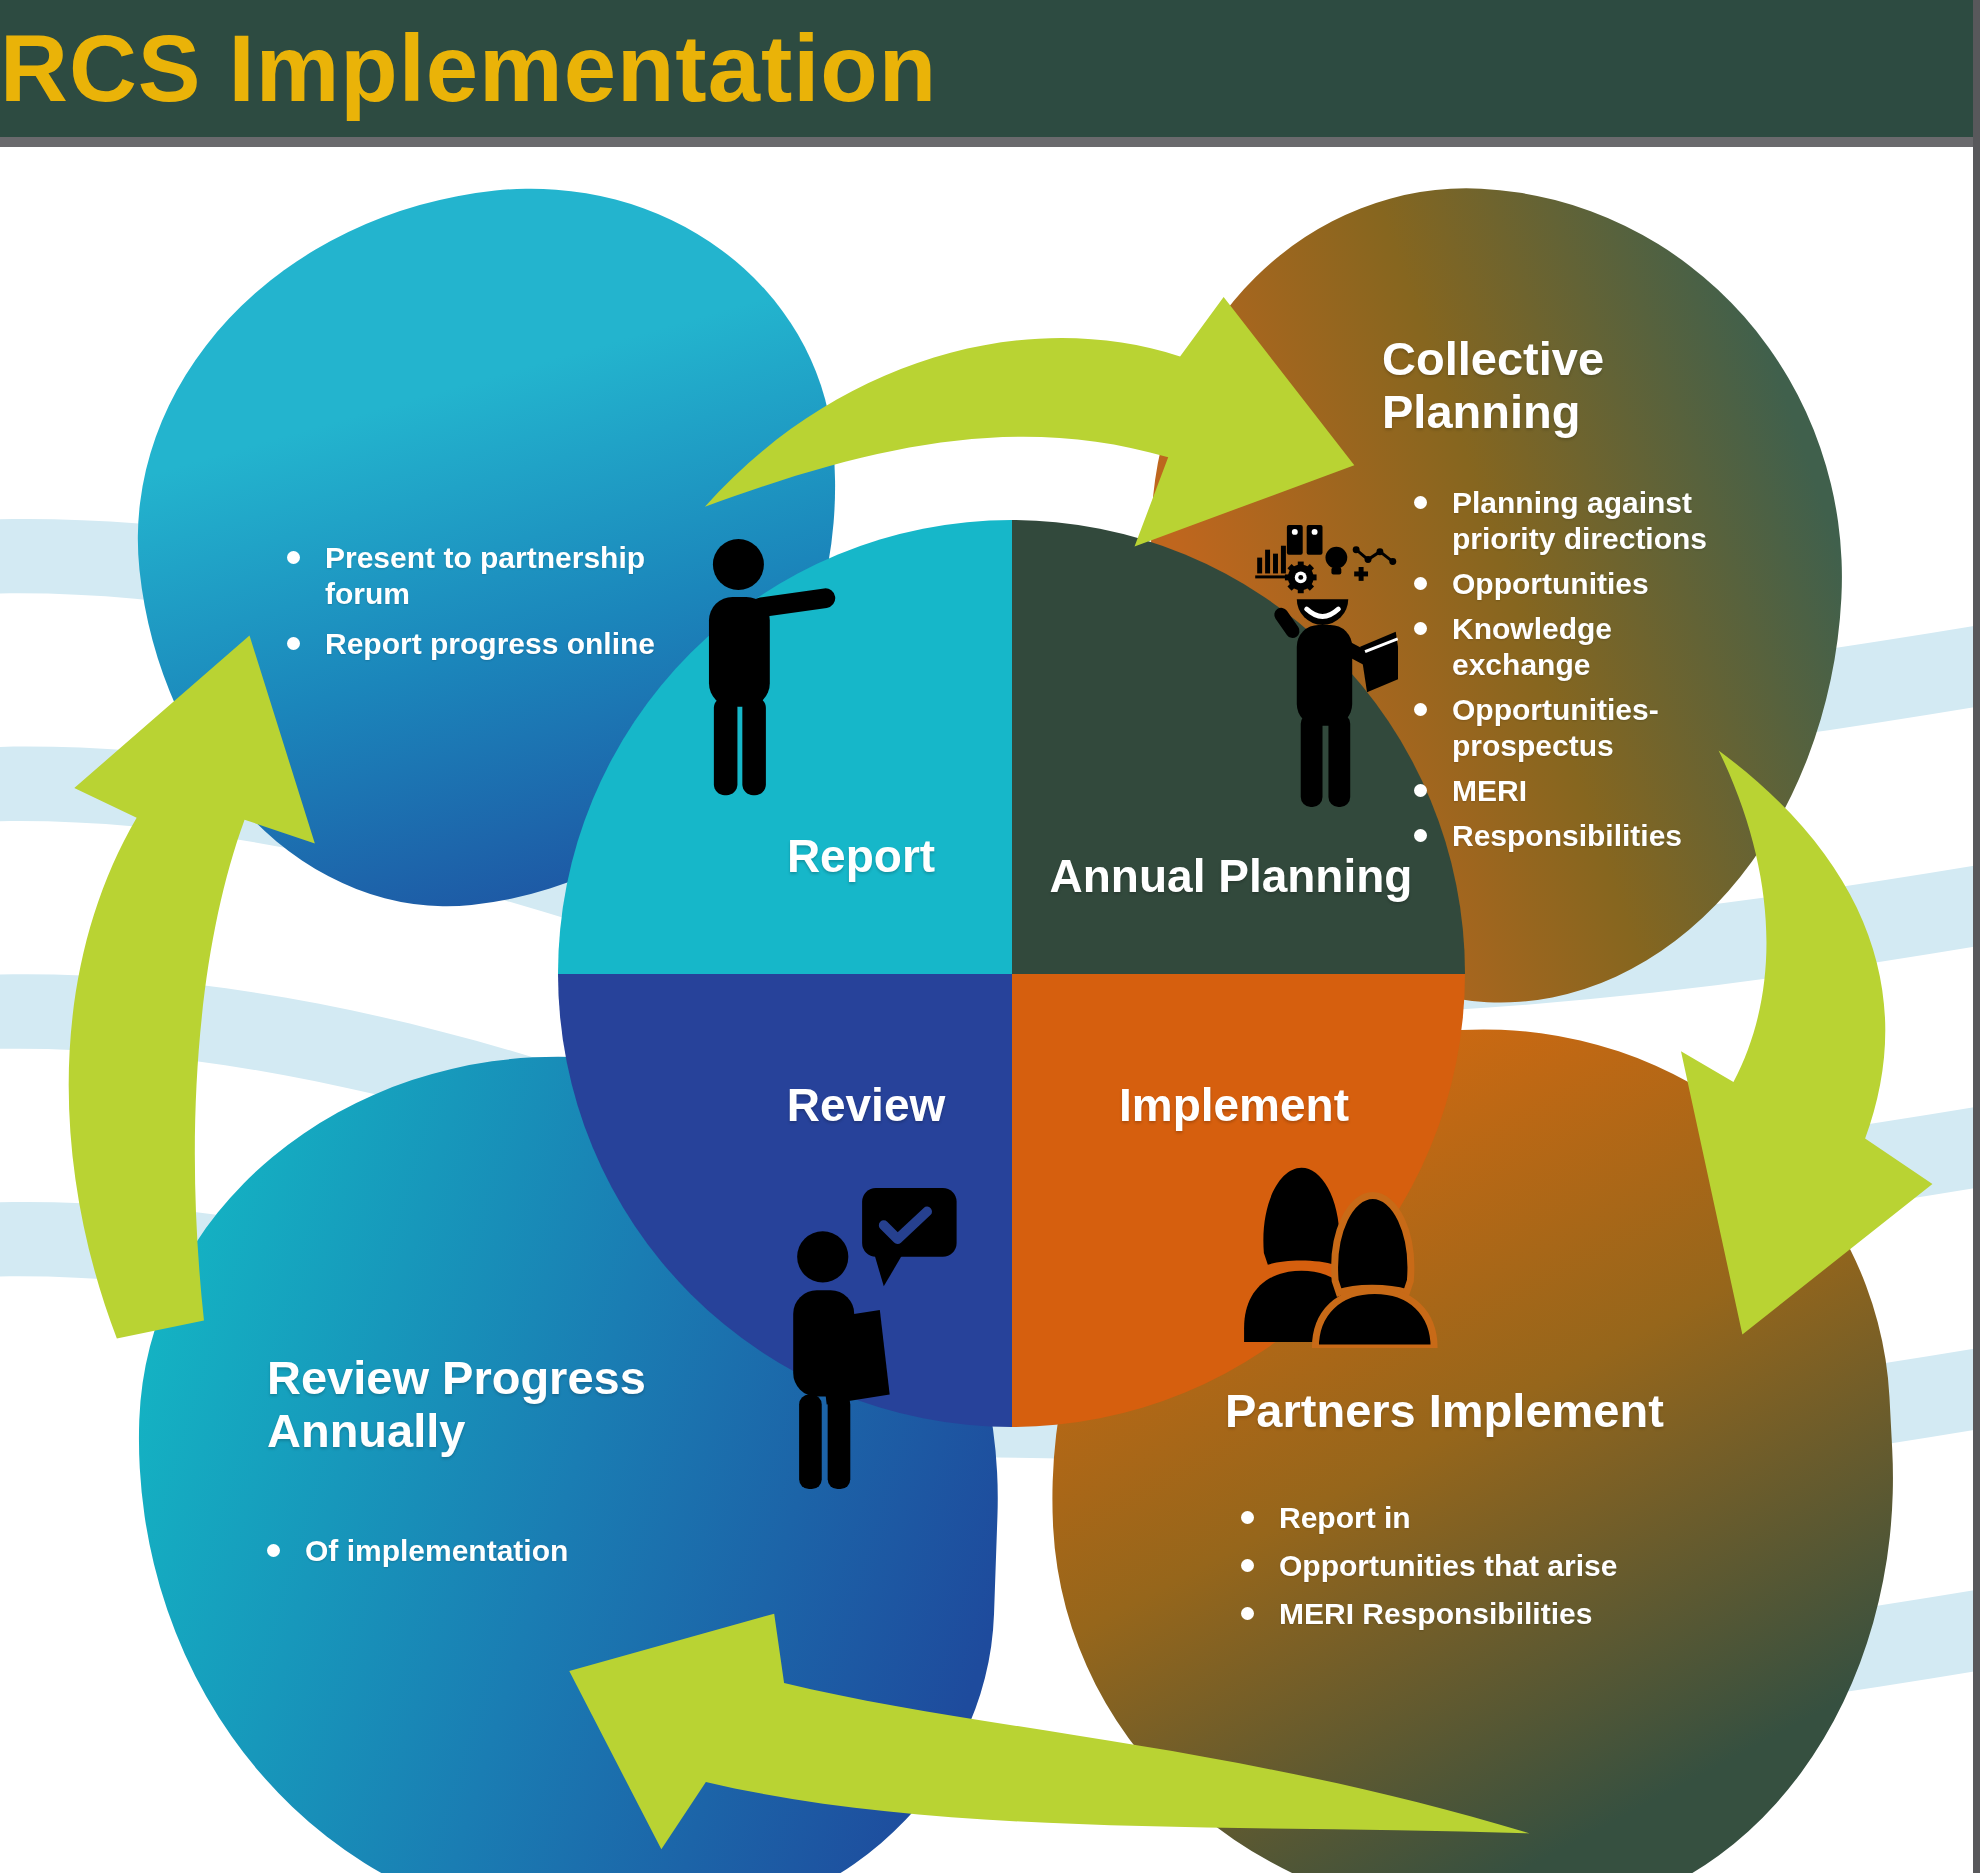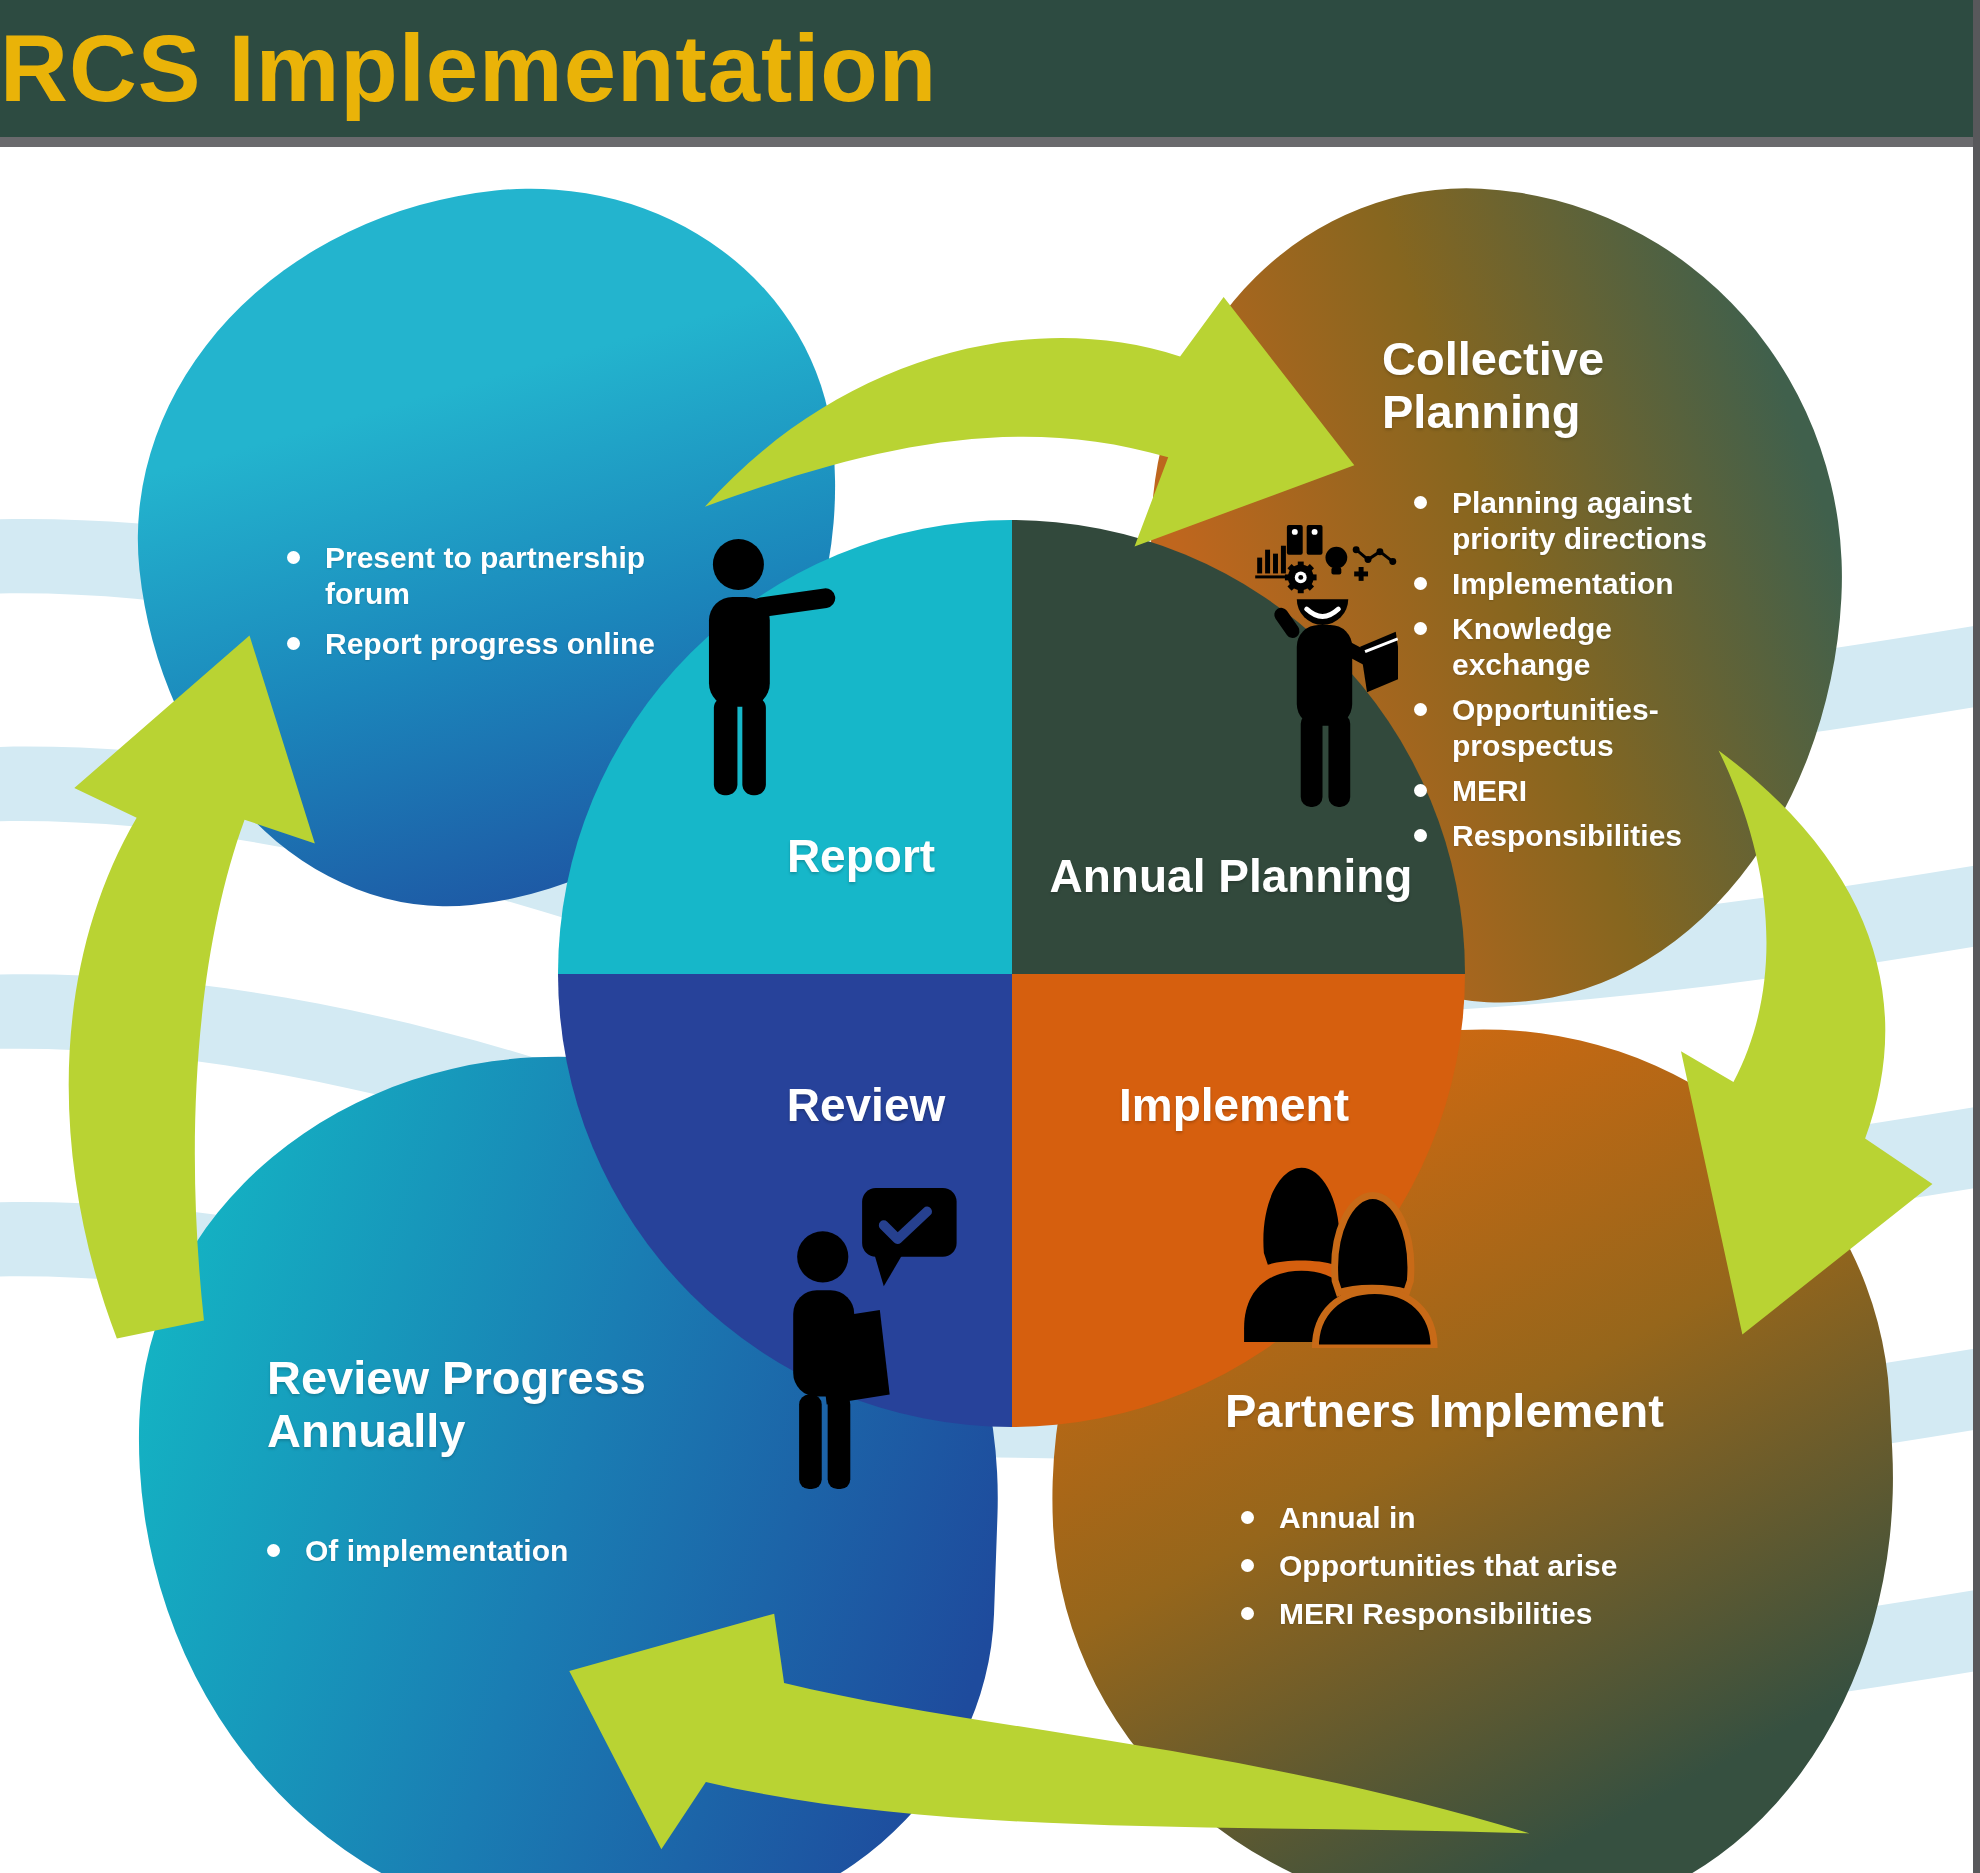--- a/index.html
+++ b/index.html
@@ -108,41 +108,41 @@
         <li>Present to partnership forum</li>
         <li>Report progress online</li>
       </ul>
   </div>
 
   <div class="section">
     <div class="blob blob-collective"></div>
     <h2 class="sec-title t-collective">Collective Planning</h2>
     <ul class="blob-list l-collective">
         <li>Planning against priority directions</li>
-        <li>Implementation</li>
+        <li>Opportunities</li>
         <li>Knowledge exchange</li>
         <li>Opportunities-prospectus</li>
         <li>MERI</li>
         <li>Responsibilities</li>
       </ul>
   </div>
 
   <div class="section">
     <div class="blob blob-review"></div>
     <h2 class="sec-title t-review">Review Progress Annually</h2>
     <ul class="blob-list l-review">
         <li>Of implementation</li>
       </ul>
   </div>
 
   <div class="section">
     <div class="blob blob-partners"></div>
     <h2 class="sec-title t-partners">Partners Implement</h2>
     <ul class="blob-list l-partners">
-        <li>Annual in</li>
+        <li>Report in</li>
         <li>Opportunities that arise</li>
         <li>MERI Responsibilities</li>
       </ul>
   </div>
 
   <div class="cycle-circle">
     <div class="quadrant q-report"></div>
     <div class="quadrant q-annual"></div>
     <div class="quadrant q-review"></div>
     <div class="quadrant q-implement"></div>

